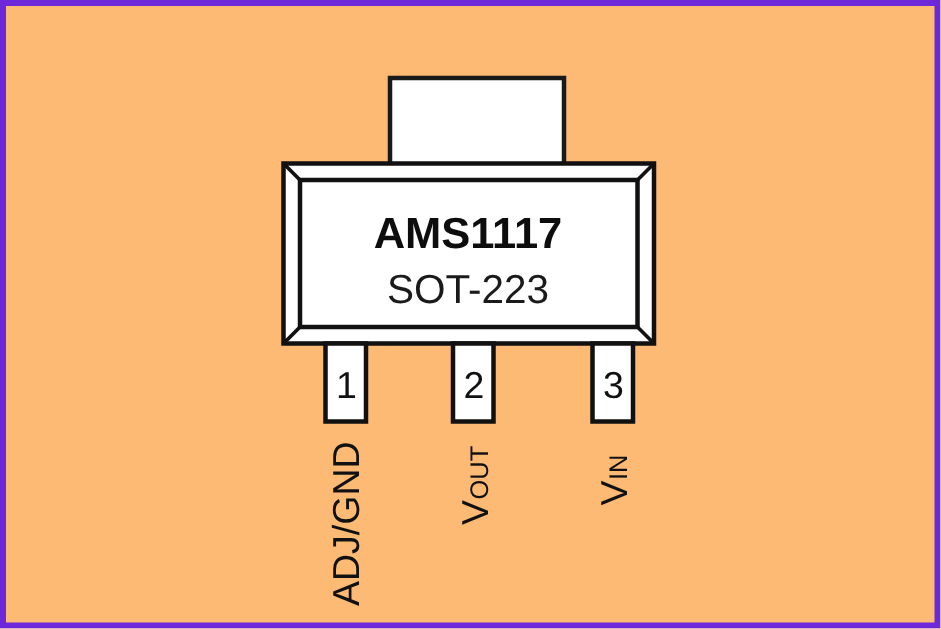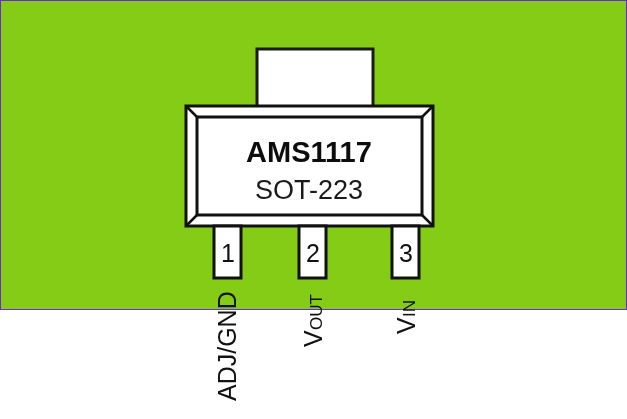--- a/index.html
+++ b/index.html
@@ -10,24 +10,24 @@
   }
   body {
     width: 627px;
     height: 419px;
     font-family: "Liberation Sans", sans-serif;
     overflow: hidden;
   }
   #canvas {
     position: relative;
     width: 627px;
-    height: 310px;
-    background: #84cc16;
+    height: 419px;
+    background: #fdba74;
     box-sizing: border-box;
-    border: 1px solid #6d28d9;
+    border: 4px solid #6d28d9;
   }
   #diagram {
     position: absolute;
     left: 0;
     top: 0;
   }
   .body-label-main {
     font-family: "Liberation Sans", sans-serif;
     font-weight: bold;
     font-size: 29px;

